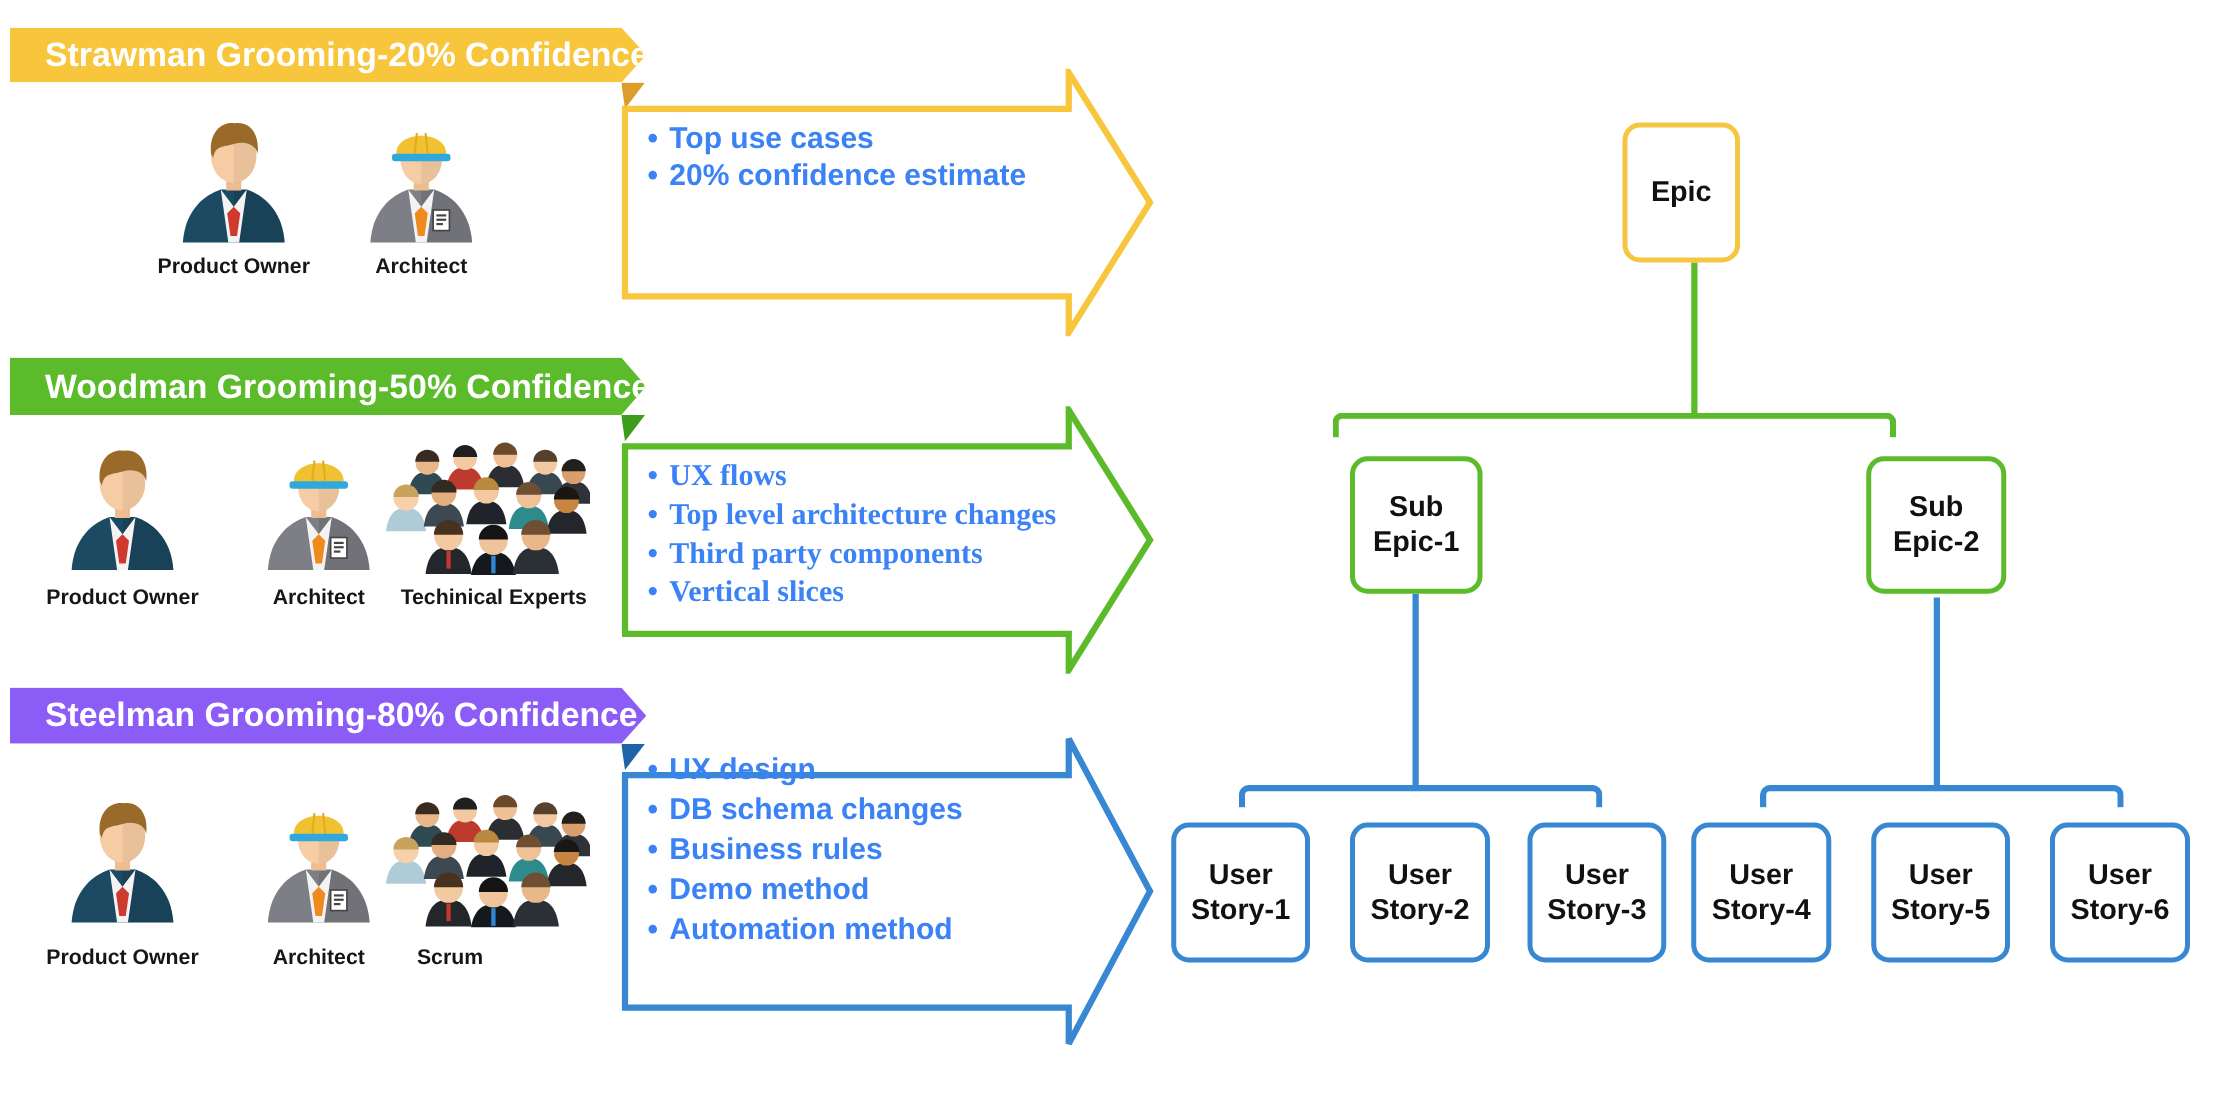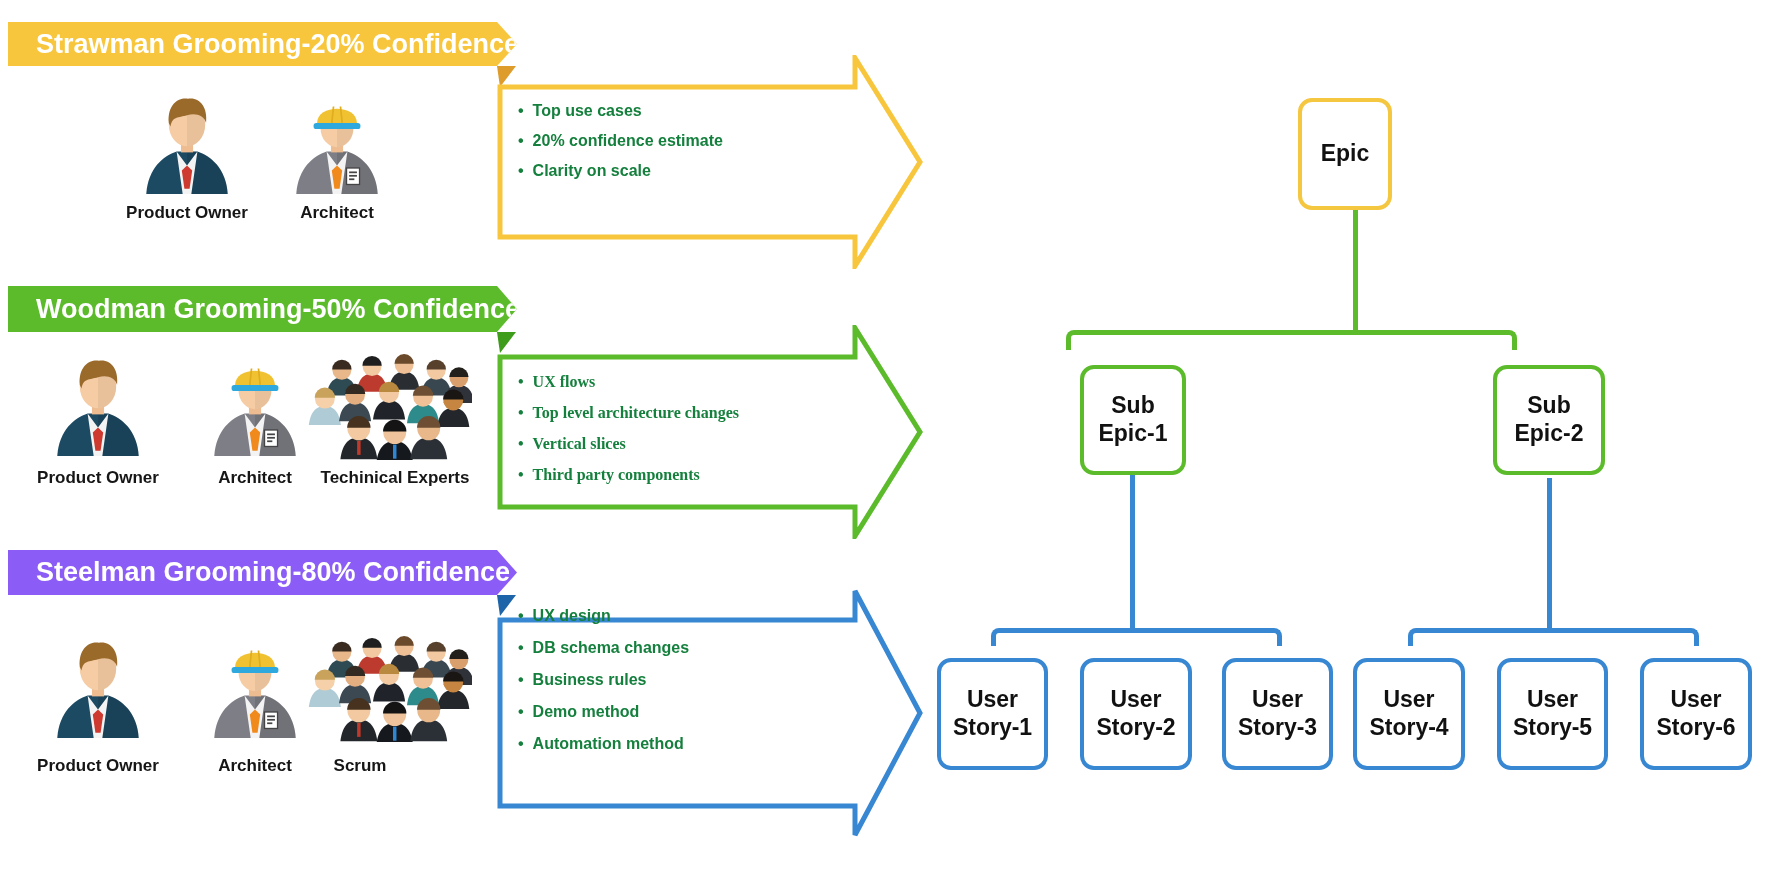--- a/index.html
+++ b/index.html
@@ -18,21 +18,21 @@
   .fold.f1{top:332px;background:#3E9C1B;}
   .fold.f2{top:595px;background:#1E64A8;}
 
   
   .arrow{position:absolute;left:497px;}
   .arrow.a0{top:55px;}
   .arrow.a1{top:325px;}
   .arrow.a2{top:588px;}
 
   
-  .bullets{position:absolute;left:518px;font-weight:700;font-size:16px;color:#15803d;}
+  .bullets{position:absolute;left:518px;font-weight:700;font-size:24px;color:#3b82f6;}
   .bullets.s0{top:96px;}  .bullets.s0 div{line-height:30px;}
   .bullets.s1{top:366px;} .bullets.s1 div{line-height:31px;font-family:Liberation Serif, serif;}
   .bullets.s2{top:600px;} .bullets.s2 div{line-height:32px;}
   .bullets div::before{content:"•";margin-right:9px;}
 
   
   .icon{position:absolute;}
   .plabel{position:absolute;transform:translateX(-50%);font-weight:700;font-size:17px;
           color:#161616;white-space:nowrap;text-align:center;}
 
@@ -170,21 +170,20 @@
   </div>
   <div class="plabel" style="left:187px;top:203px">Product Owner</div>
   <div class="plabel" style="left:337px;top:203px">Architect</div>
 
   <svg class="arrow a0" width="427" height="214">
     <polygon points="3,32 358,32 358,3 423,107 358,211 358,182 3,182" fill="#fff" stroke="#F8C63D" stroke-width="5"></polygon>
   </svg>
   <div class="bullets s0">
     <div>Top use cases</div>
     <div>20% confidence estimate</div>
-    <div>Clarity on scale</div>
   </div>
 
   <div class="banner b1">Woodman Grooming-50% Confidence</div>
   <div class="fold f1"></div>
 
   <div class="icon" style="left:46px;top:348px;width:104px;height:112px">
     <svg width="104" height="112">
         <use href="#sym-po"></use>
       </svg>
   </div>
@@ -201,22 +200,22 @@
   <div class="plabel" style="left:98px;top:468px">Product Owner</div>
   <div class="plabel" style="left:255px;top:468px">Architect</div>
   <div class="plabel" style="left:395px;top:468px">Techinical Experts</div>
 
   <svg class="arrow a1" width="427" height="214">
     <polygon points="3,32 358,32 358,3 423,107 358,211 358,182 3,182" fill="#fff" stroke="#5CBB2B" stroke-width="5"></polygon>
   </svg>
   <div class="bullets s1">
     <div>UX flows</div>
     <div>Top level architecture changes</div>
+    <div>Third party components</div>
     <div>Vertical slices</div>
-    <div>Third party components</div>
   </div>
 
   <div class="banner b2">Steelman Grooming-80% Confidence</div>
   <div class="fold f2"></div>
 
   <div class="icon" style="left:46px;top:630px;width:104px;height:112px">
     <svg width="104" height="112">
         <use href="#sym-po"></use>
       </svg>
   </div>

